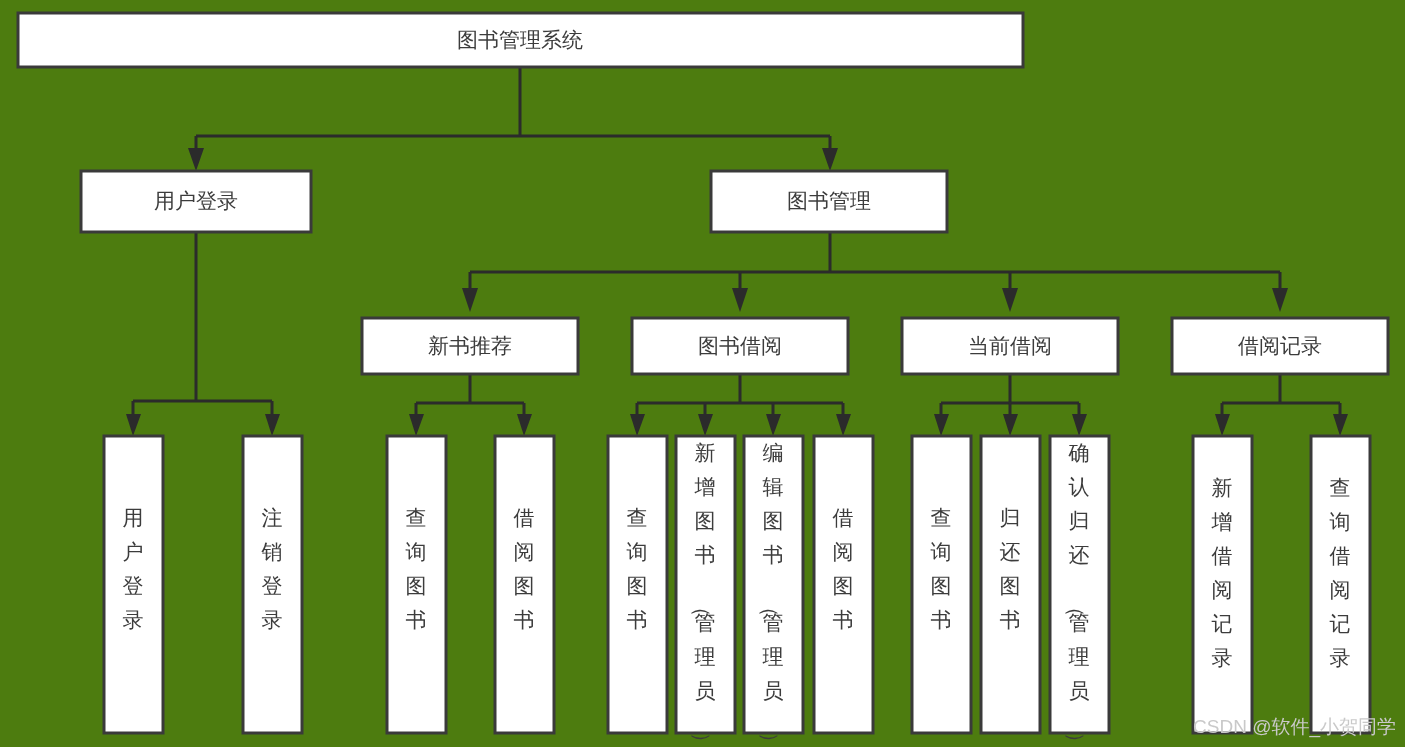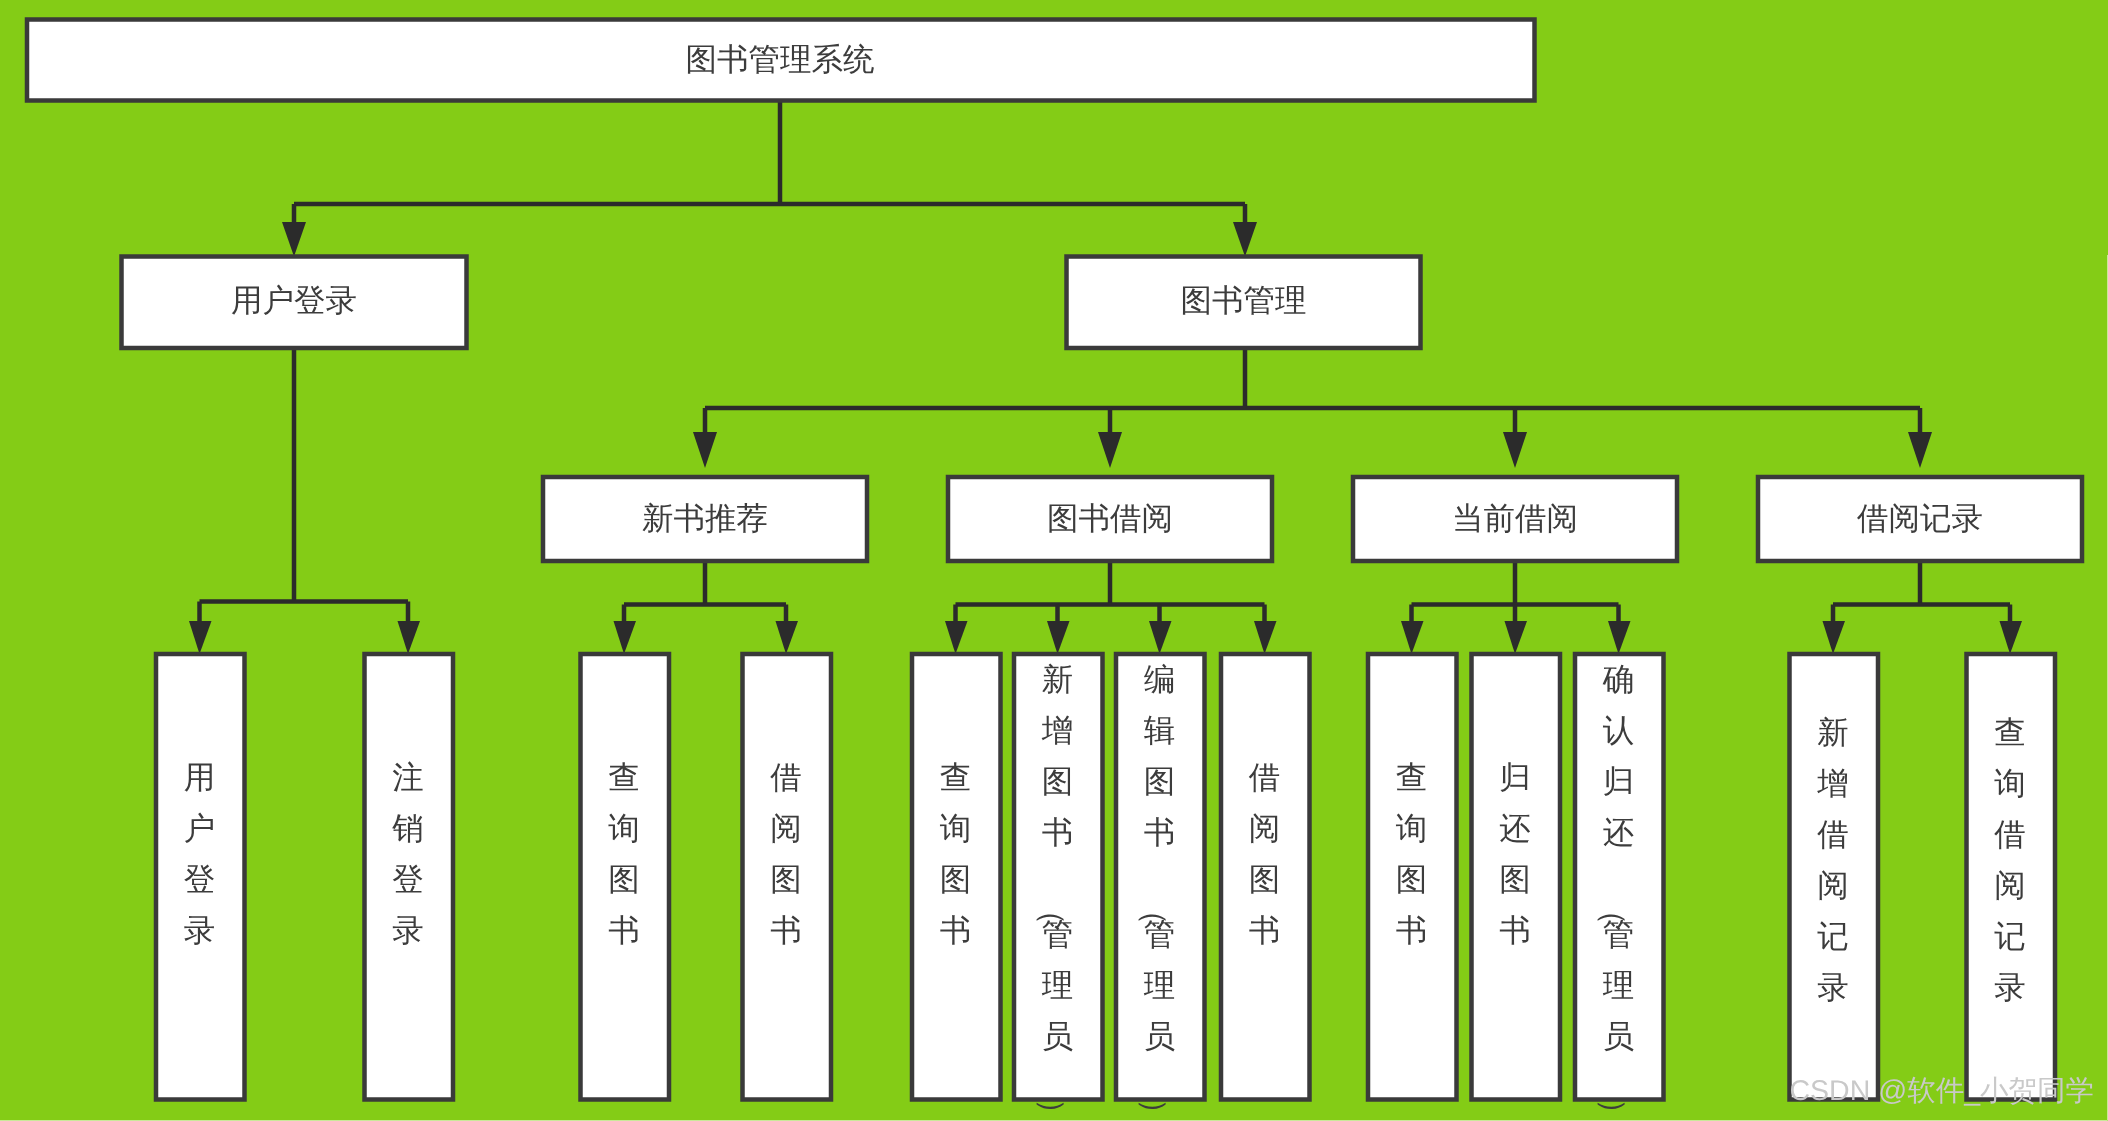--- a/index.html
+++ b/index.html
@@ -10,21 +10,21 @@
   body {
     width: 1405px;
     height: 747px;
     font-family: "Liberation Sans", sans-serif;
     overflow: hidden;
   }
   #diagram-root {
     position: relative;
     width: 1405px;
     height: 747px;
-    background: #84cc16;
+    background: #4d7c0f;
   }
   svg#flow {
     position: absolute;
     left: 0;
     top: 0;
     width: 1405px;
     height: 747px;
     display: block;
   }
   .node-box {

